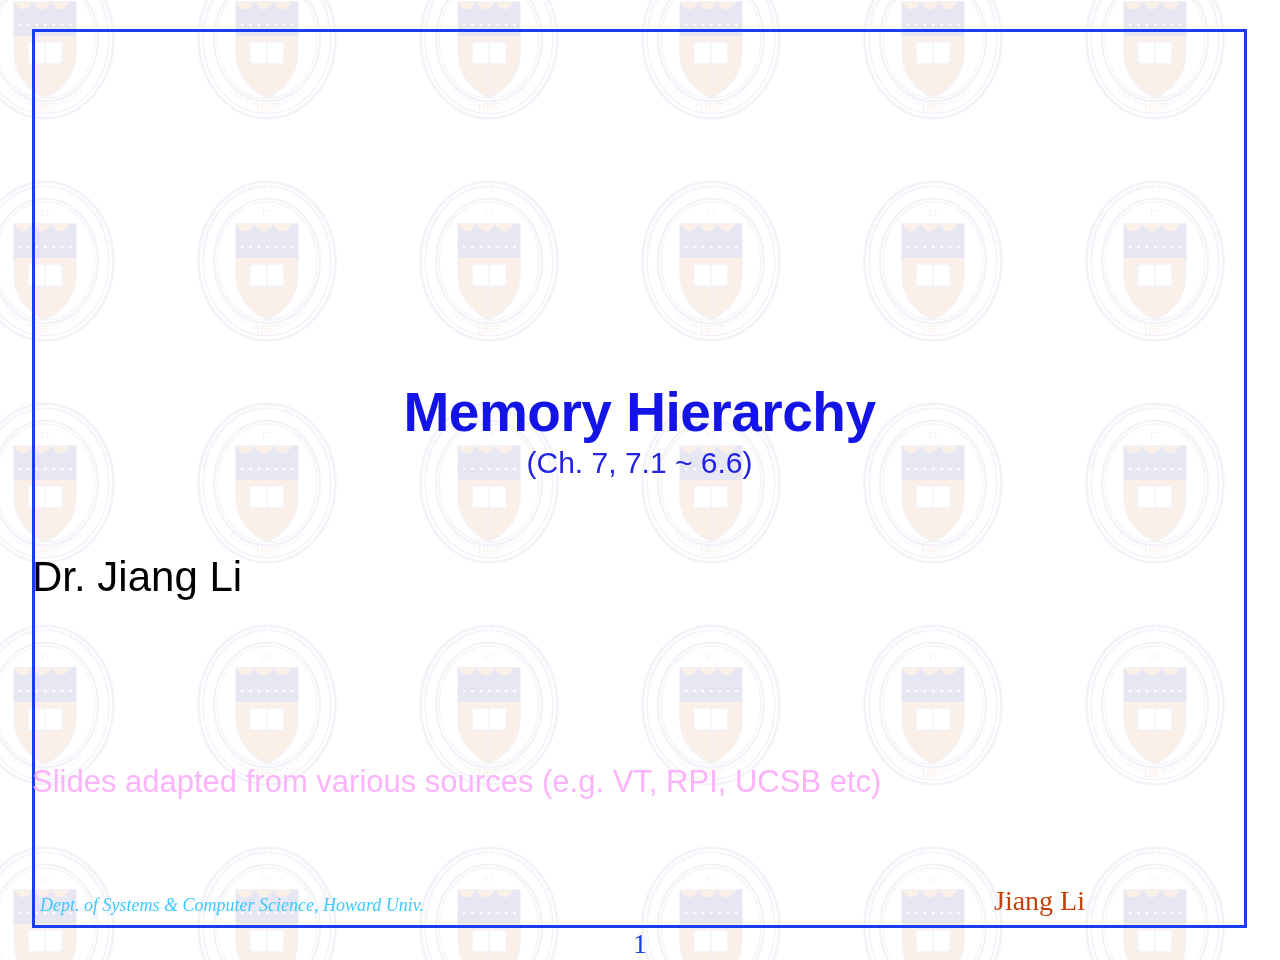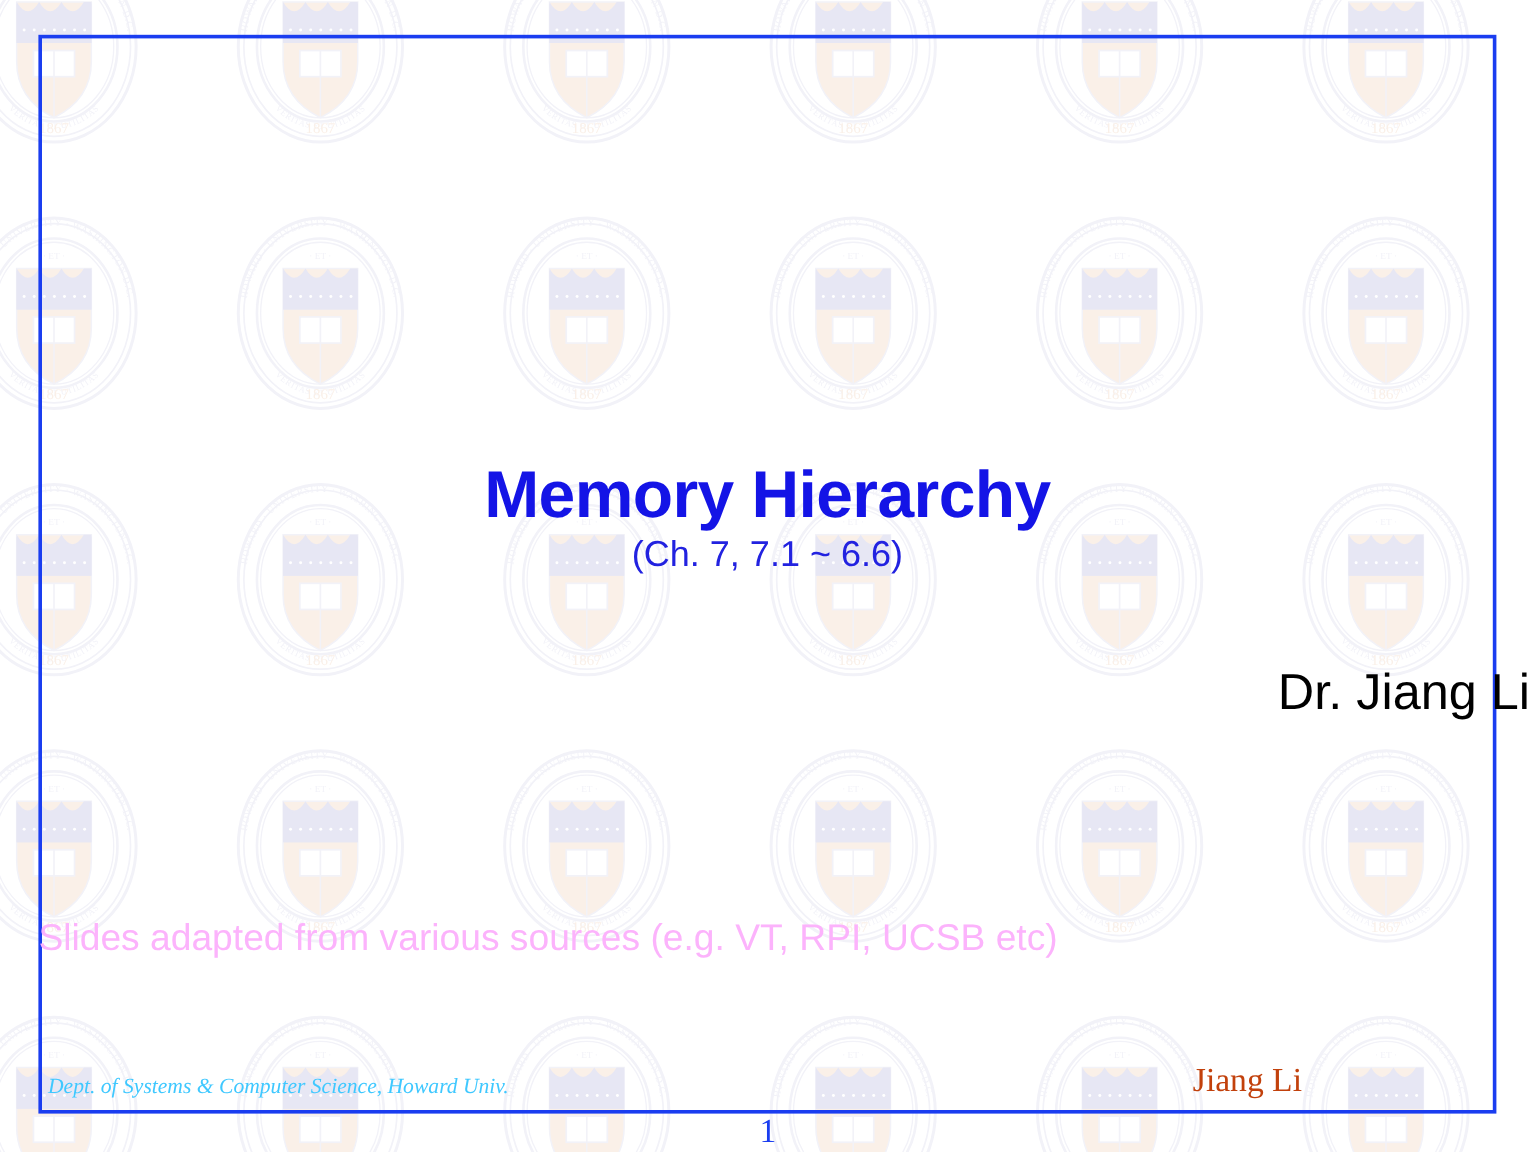--- a/index.html
+++ b/index.html
@@ -78,25 +78,24 @@
     line-height: 1.15;
     margin-top: 4px;
     white-space: nowrap;
   }
 
   #author-line {
     position: absolute;
     left: 0;
     top: 524px;
     width: 1215px;
-    text-align: right;
+    text-align: left;
     font-size: 42px;
     color: #000000;
     white-space: nowrap;
-    padding-left: 28px;
   }
 
   #credit-line {
     position: absolute;
     left: 0;
     top: 735px;
     width: 1215px;
     font-size: 31px;
     color: #fcb3fc;
     white-space: nowrap;

